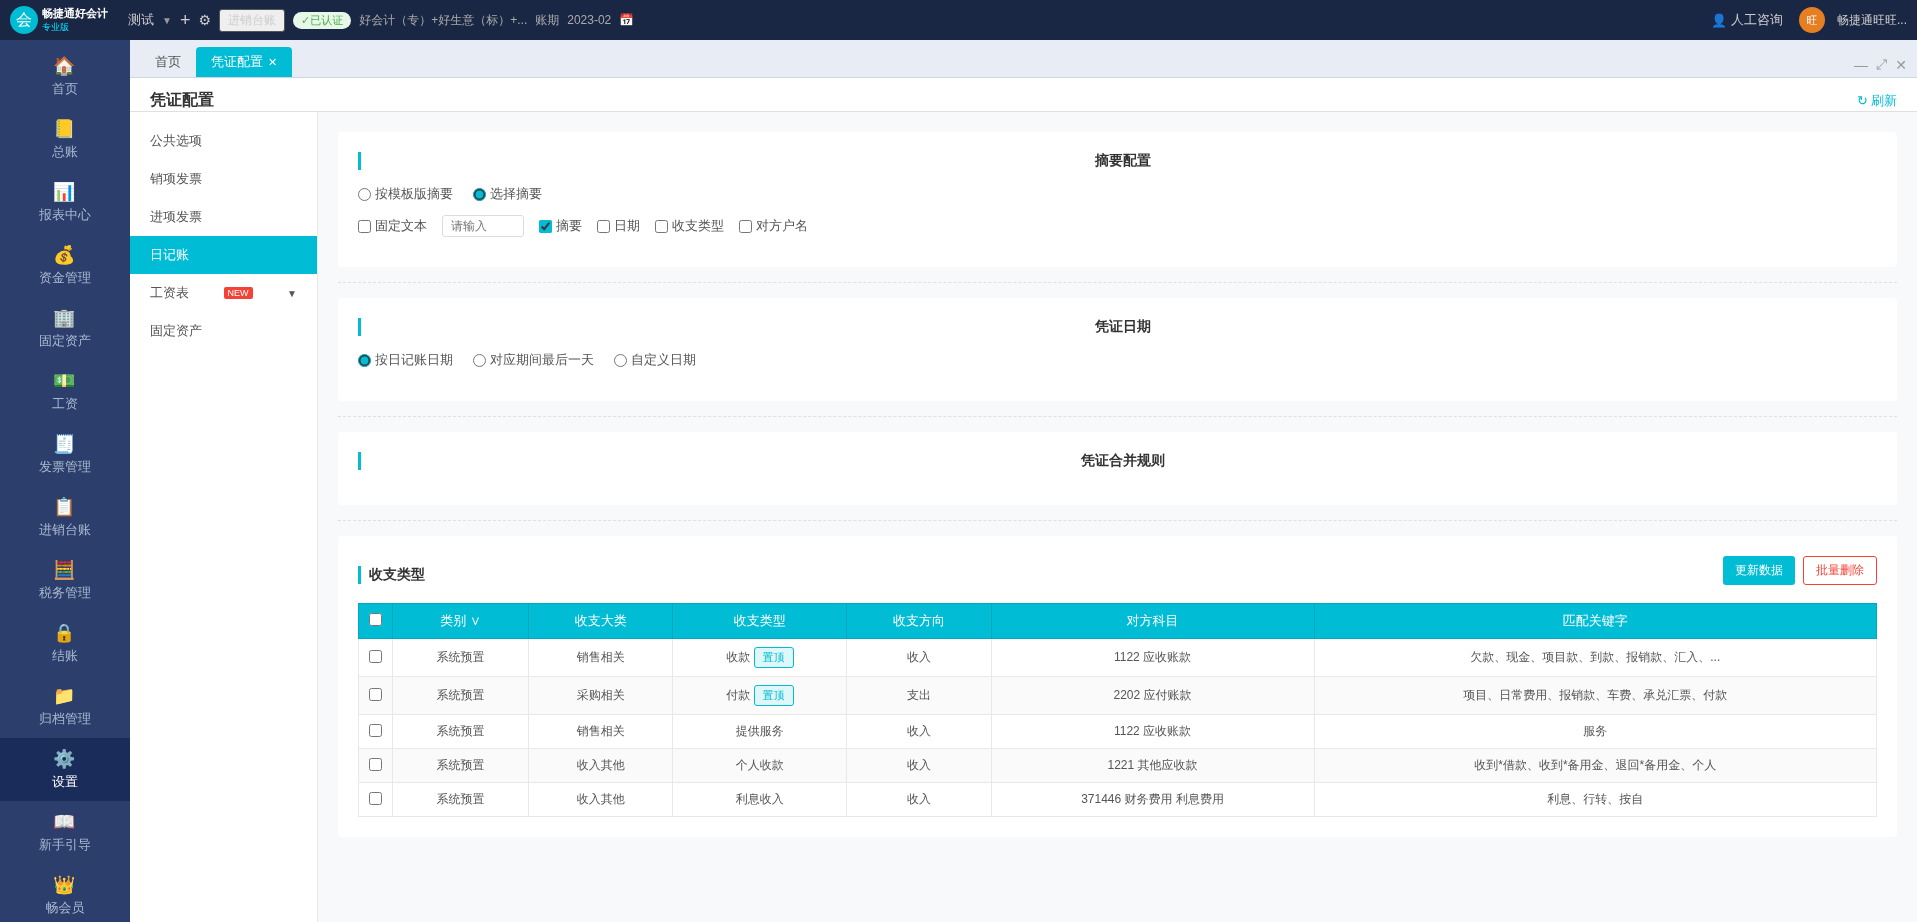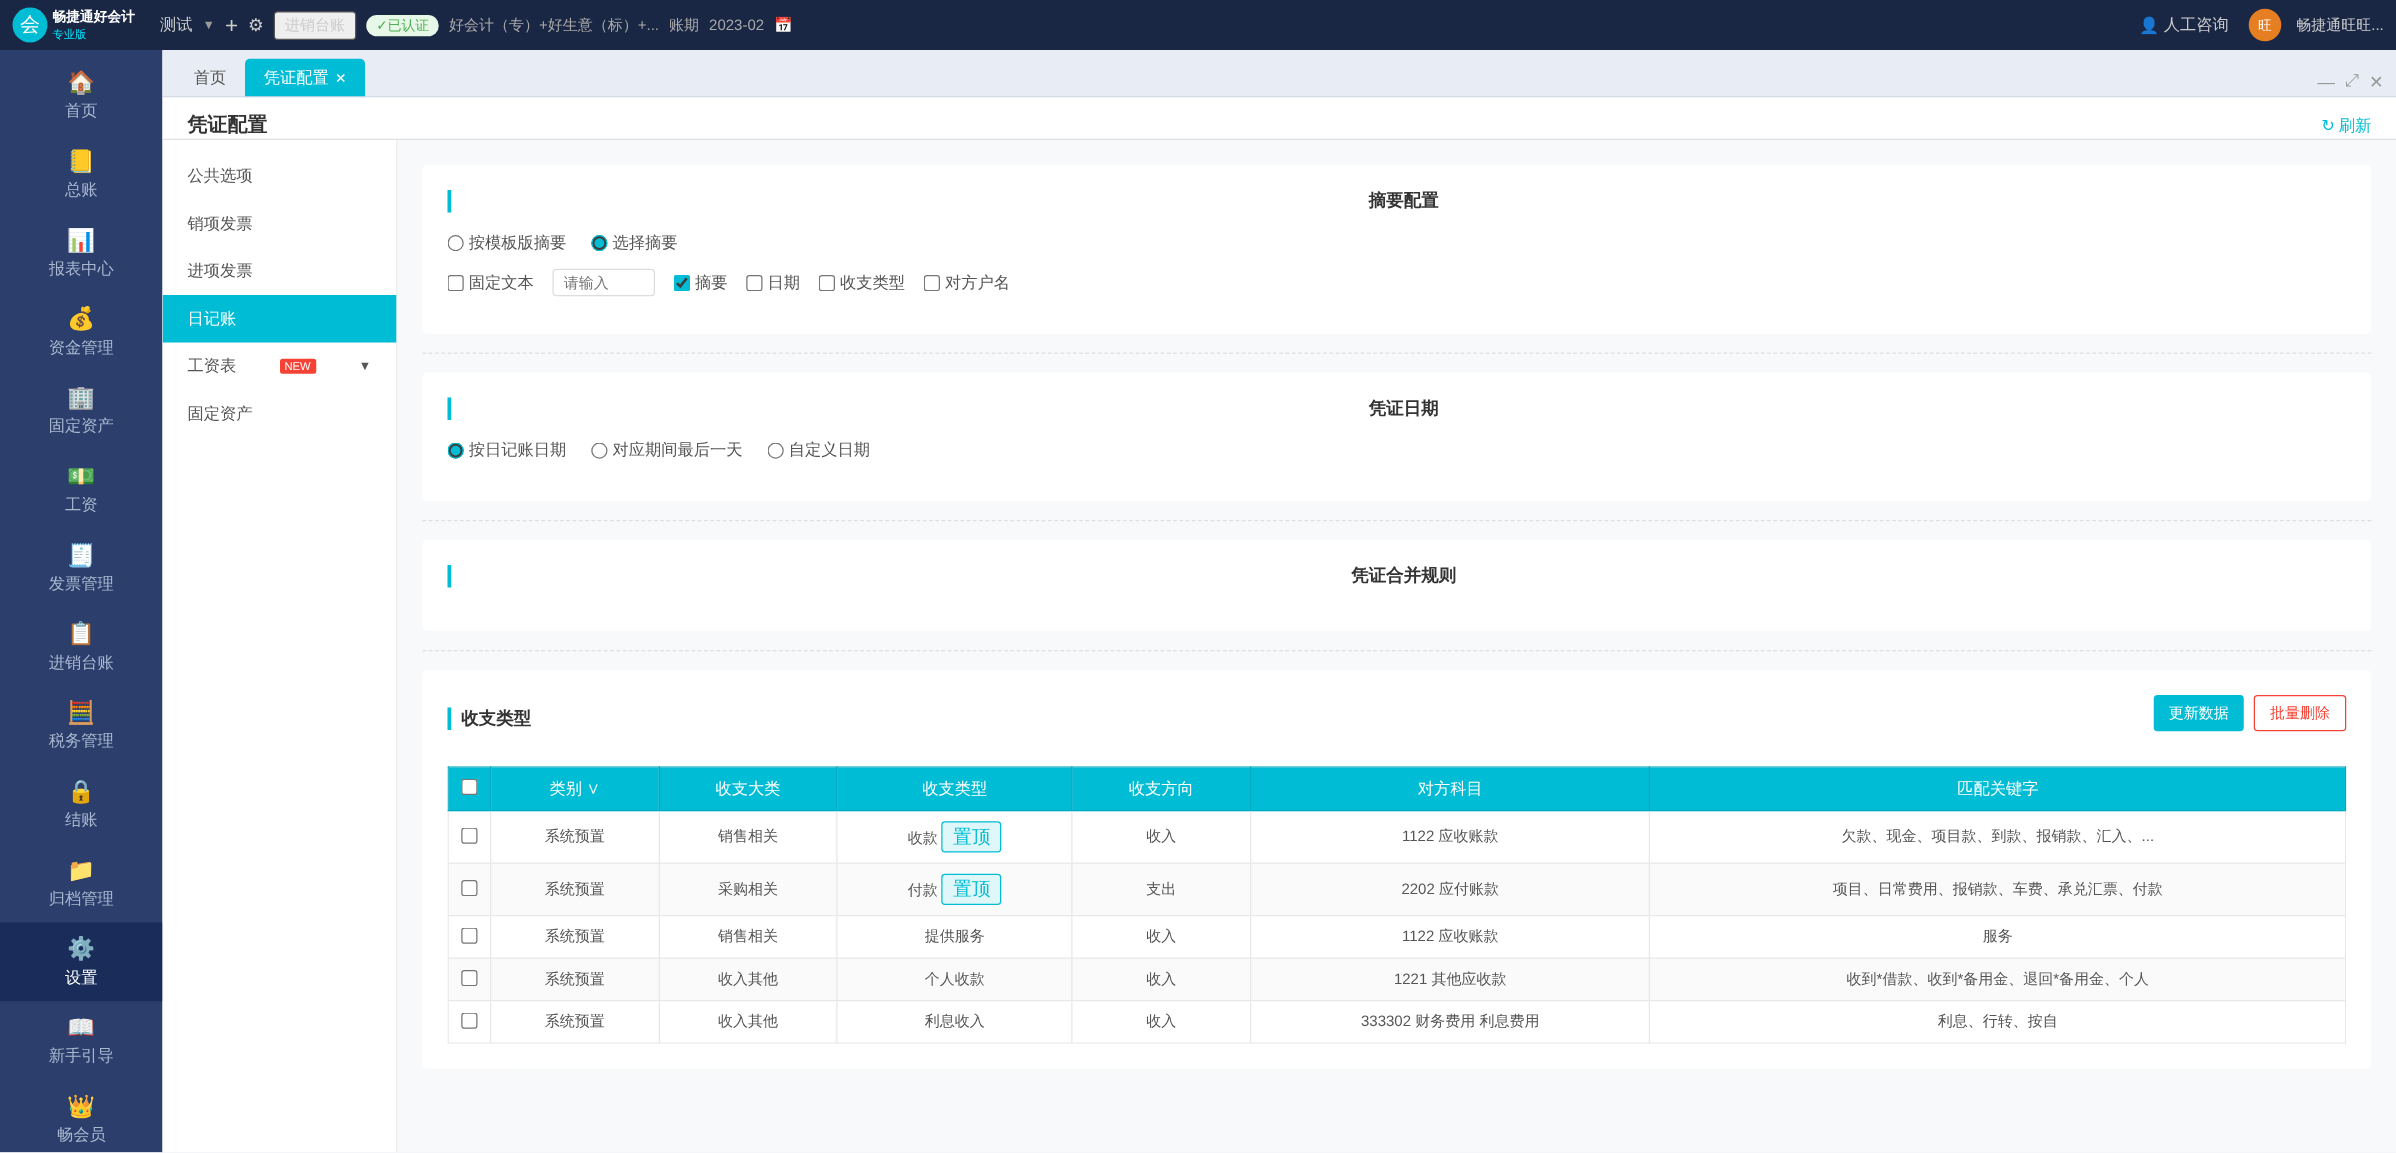--- a/index.html
+++ b/index.html
@@ -243,21 +243,21 @@
       background: white;
       color: #f44336;
       border: 1px solid #f44336;
       border-radius: 3px;
       padding: 5px 12px;
       cursor: pointer;
       font-size: 12px;
     }
 
     
-    .table-container { margin-top: 20px; overflow-x: auto; }
+    .table-container { margin-top: 10px; overflow-x: auto; }
     .data-table { width: 100%; border-collapse: collapse; }
     .data-table thead tr {
       background: #00bcd4;
       color: white;
     }
     .data-table thead th {
       padding: 8px 10px;
       text-align: center;
       font-weight: normal;
       border: 1px solid #00a8c0;
@@ -272,21 +272,21 @@
       color: #555;
       font-size: 12px;
     }
 
     .tag-btn {
       background: #e0f7fa;
       color: #00bcd4;
       border: 1px solid #00bcd4;
       border-radius: 3px;
       padding: 2px 8px;
-      font-size: 15px;
+      font-size: 11px;
       cursor: pointer;
     }
 
     .table-actions {
       display: flex;
       justify-content: flex-end;
       gap: 8px;
       margin-bottom: 8px;
     }
 
@@ -571,21 +571,21 @@
                   <td>收入</td>
                   <td>1221 其他应收款</td>
                   <td>收到*借款、收到*备用金、退回*备用金、个人</td>
                 </tr>
                 <tr>
                   <td class="checkbox-cell"><input type="checkbox" style=""></td>
                   <td>系统预置</td>
                   <td>收入其他</td>
                   <td>利息收入</td>
                   <td>收入</td>
-                  <td>333302 财务费用 利息费用</td>
+                  <td>371446 财务费用 利息费用</td>
                   <td>利息、行转、按自</td>
                 </tr>
               </tbody>
             </table>
           </div>
         </div>
 
       </div>
     </div>
   </div>

